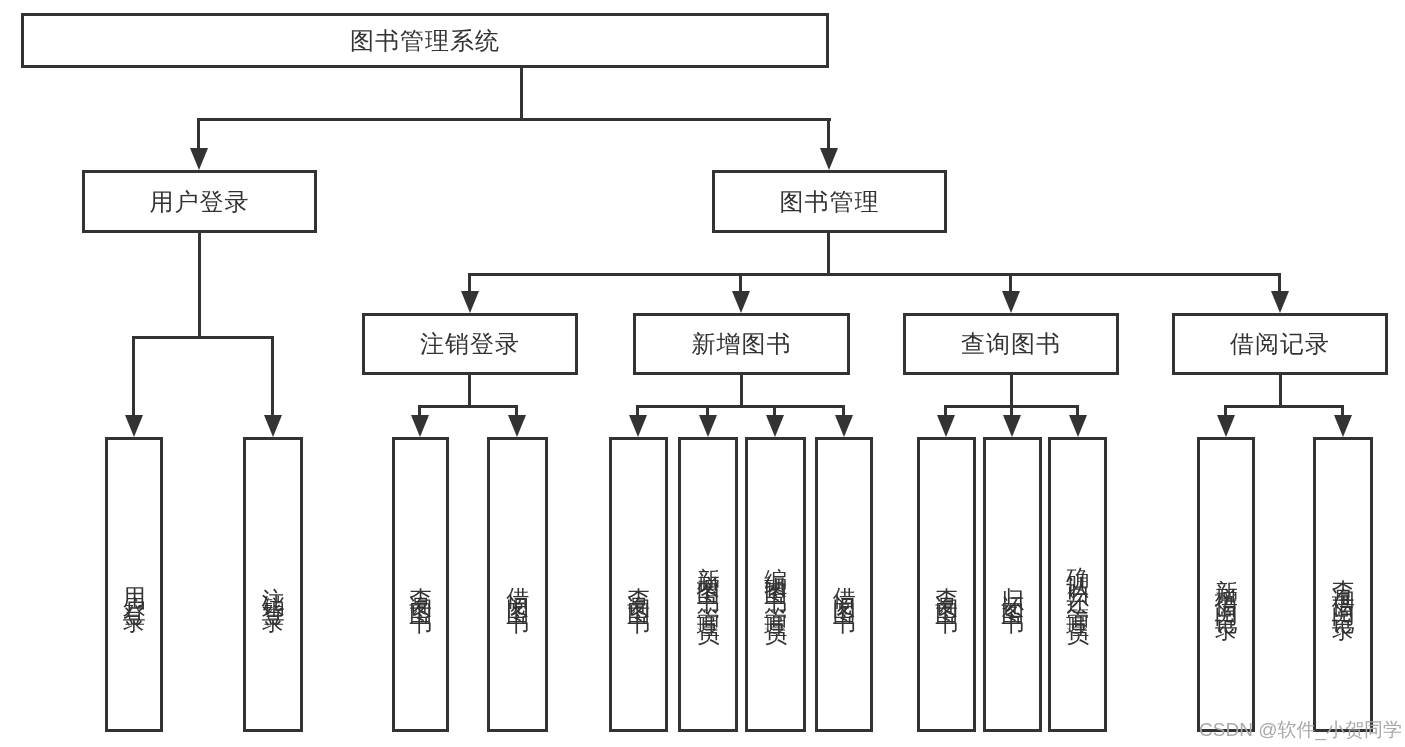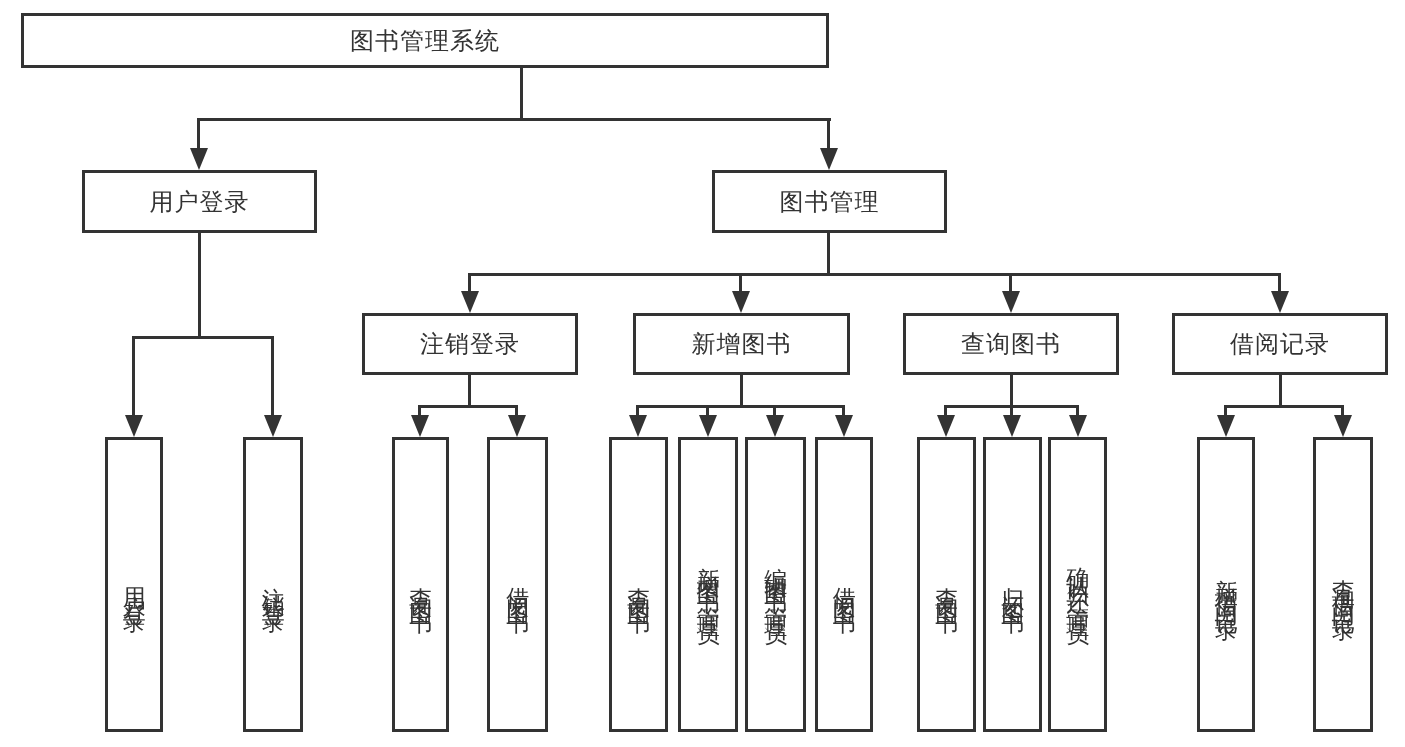--- a/index.html
+++ b/index.html
@@ -176,14 +176,15 @@
   <div class="vline" style="left:1076px; top:405px; height:13px;"></div>
   <div class="arr" style="left:1069px; top:415px;"></div>
 
   <div class="vline" style="left:1279px; top:375px; height:33px;"></div>
   <div class="hline" style="left:1224px; top:405px; width:120px;"></div>
   <div class="vline" style="left:1224px; top:405px; height:13px;"></div>
   <div class="arr" style="left:1217px; top:415px;"></div>
   <div class="vline" style="left:1341px; top:405px; height:13px;"></div>
   <div class="arr" style="left:1334px; top:415px;"></div>
 
+  <div class="watermark">CSDN @软件_小贺同学</div>
 
 </div>
 
 </body></html>

